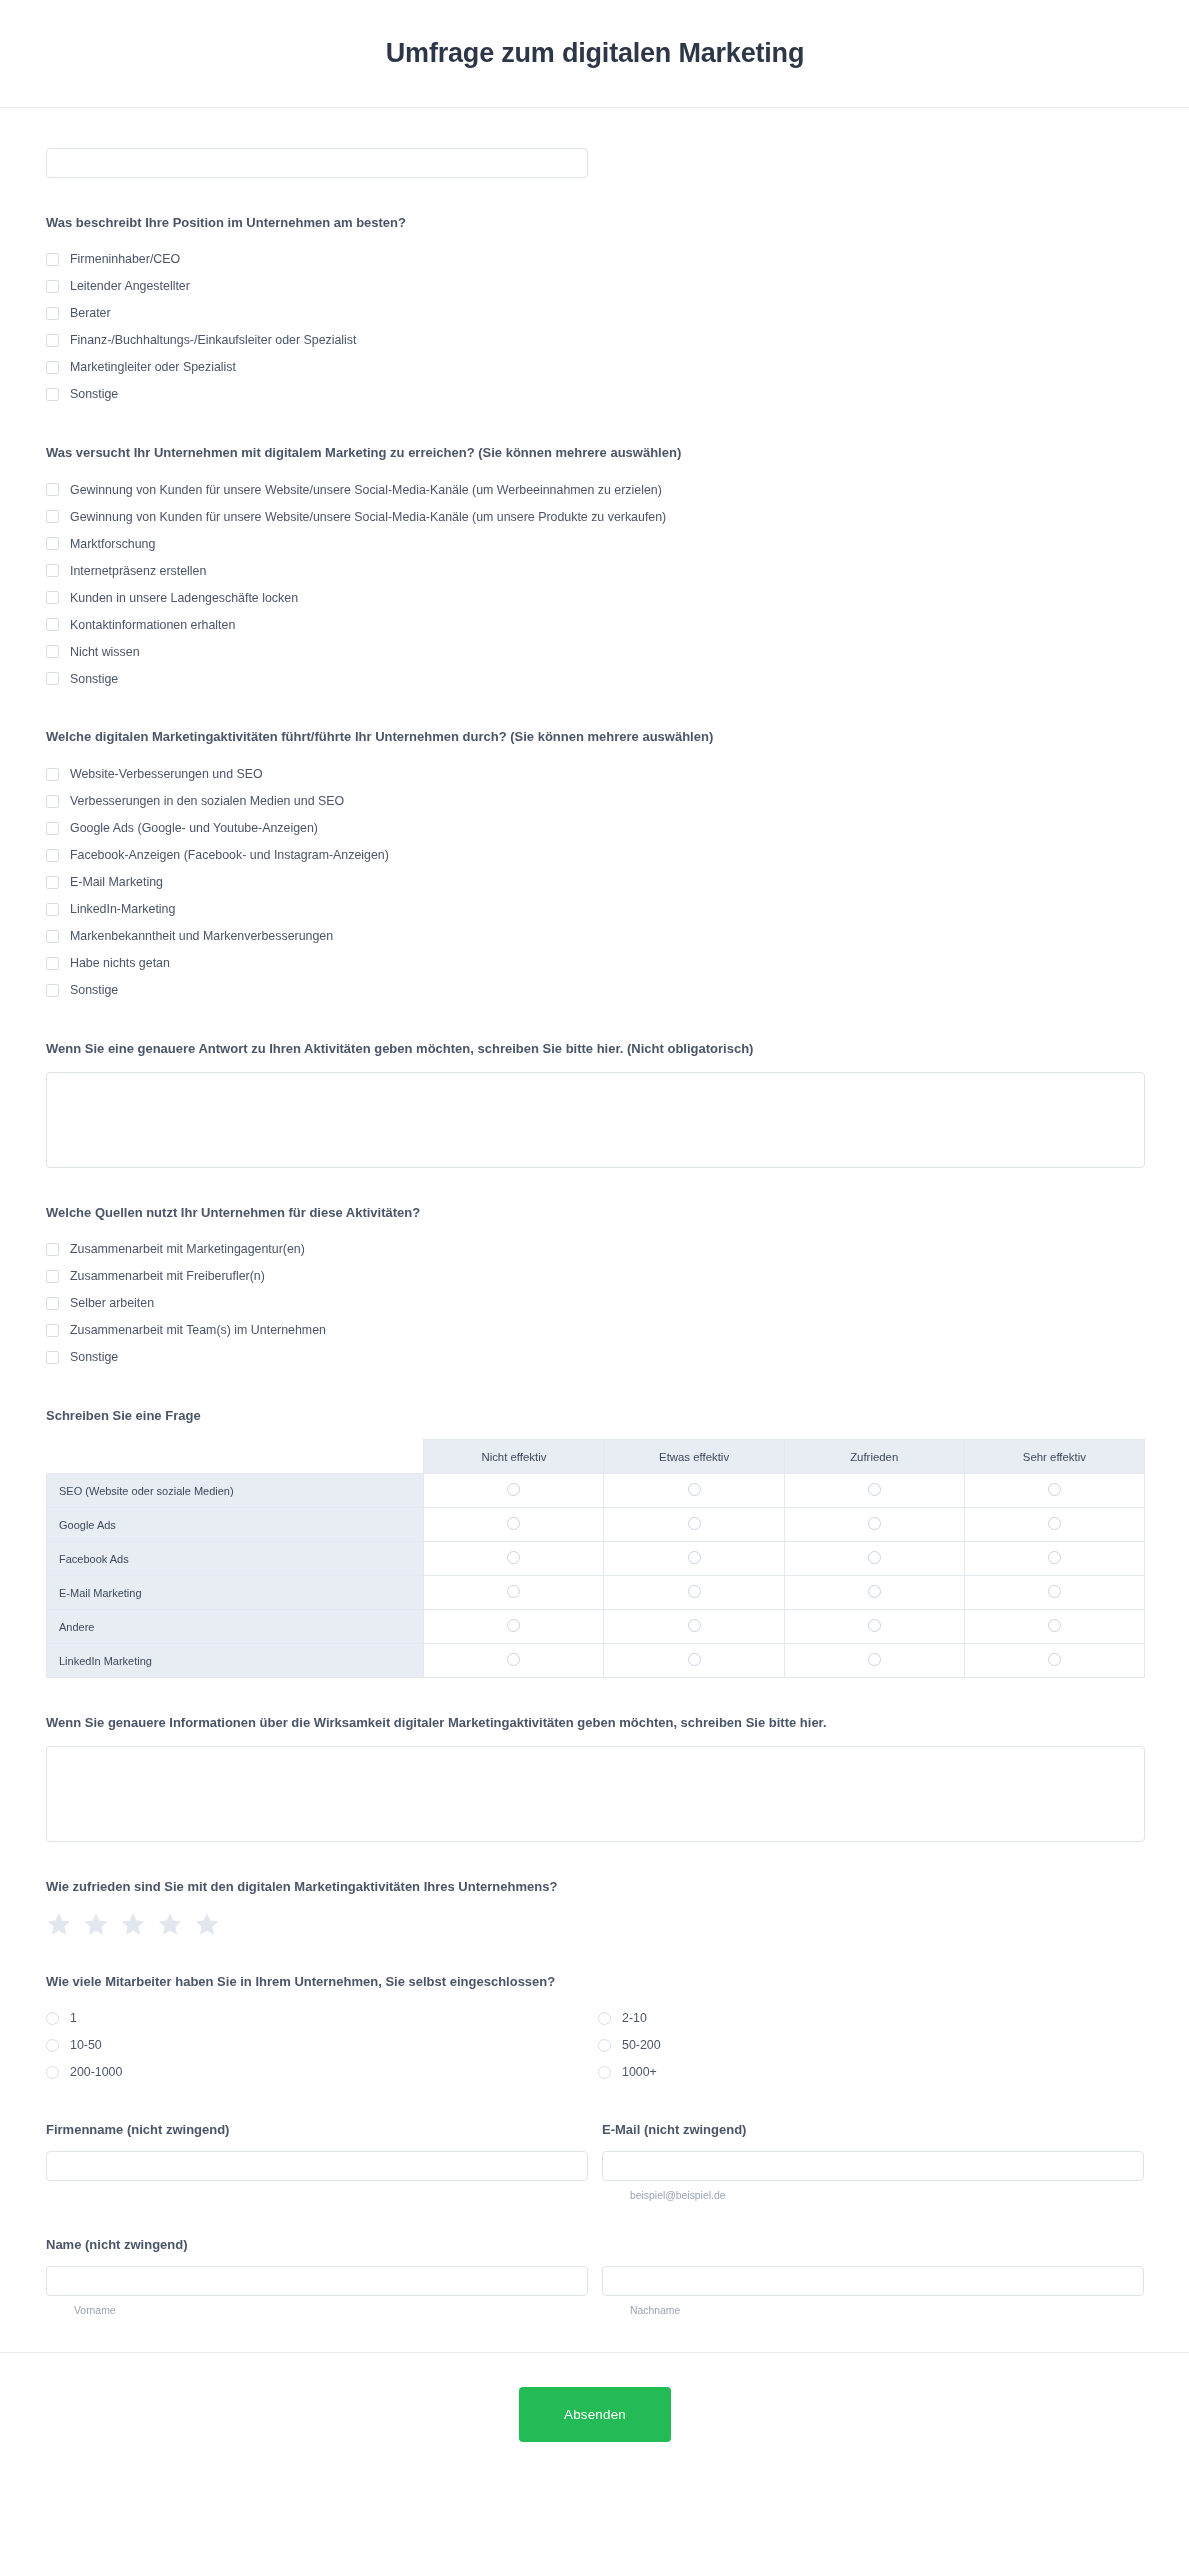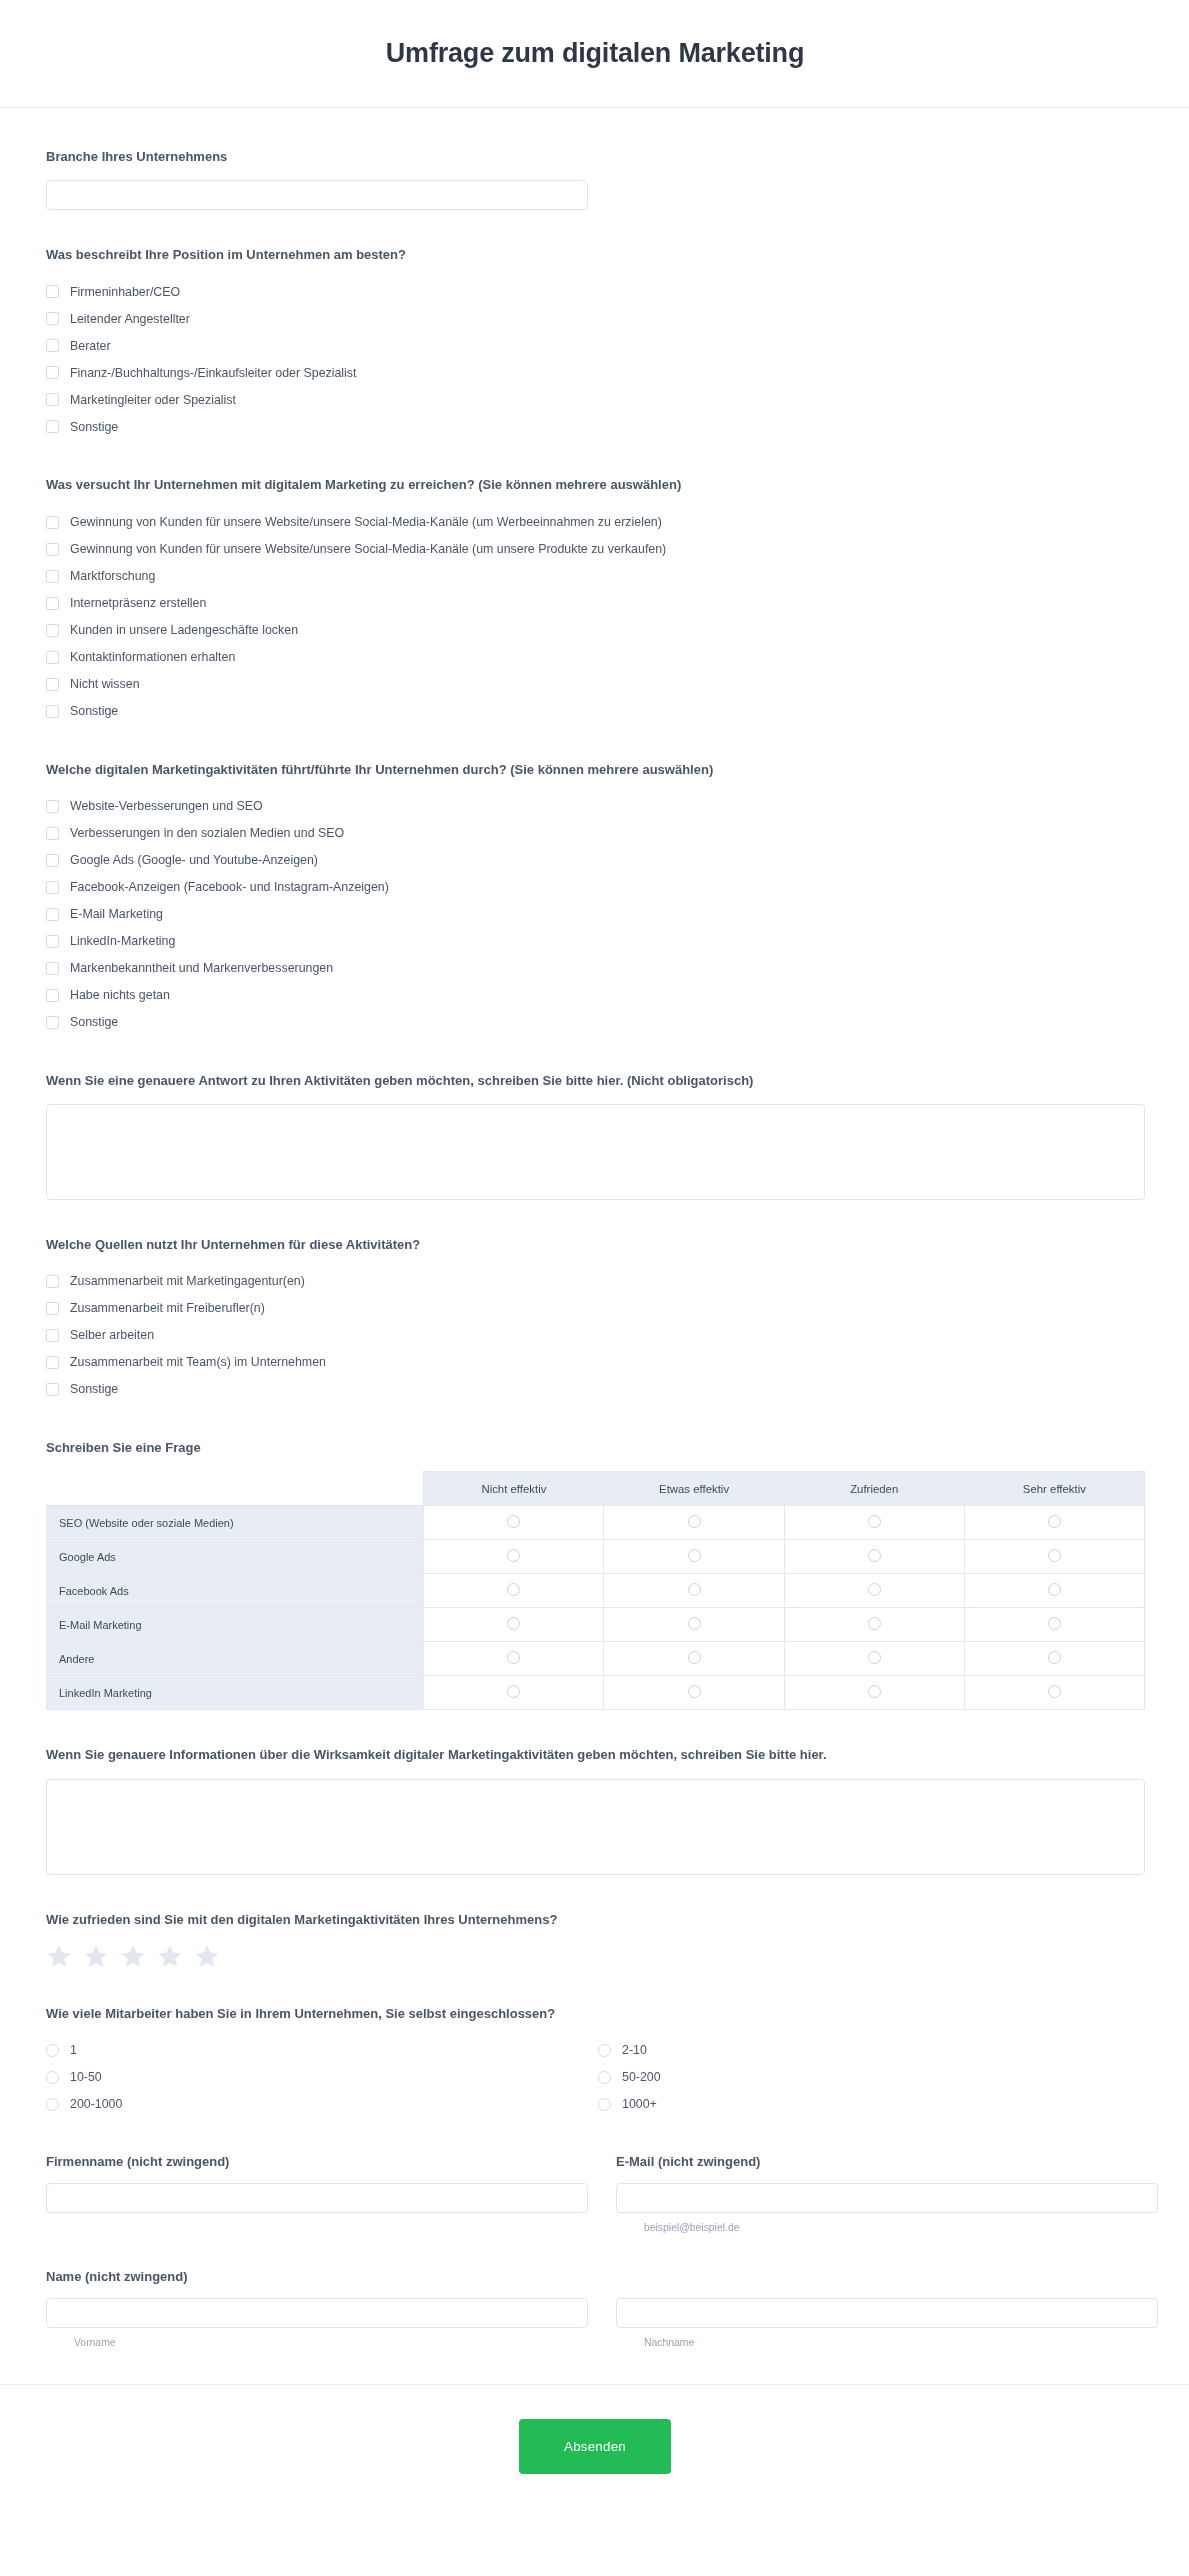--- a/index.html
+++ b/index.html
@@ -179,21 +179,21 @@
     border-radius: 50%;
     background: #fff;
     margin-right: 11px;
   }
   .rb-text { font-size: 12.4px; color: #4a5568; line-height: 1; }
 
   
   .two-col {
     display: grid;
     grid-template-columns: 542px 542px;
-    column-gap: 28px;
+    column-gap: 14px;
   }
   .two-col .text-input { width: 542px; }
   .helper {
     font-size: 10.4px;
     color: #9aa4b5;
     margin-top: 9px;
     margin-left: 28px;
   }
   .col-label {
     font-size: 13px;
@@ -228,21 +228,20 @@
 
 <div class="page">
 
   <div class="form-header">
     <h1 class="form-title">Umfrage zum digitalen Marketing</h1>
   </div>
 
   <div class="form-body">
 
     <div class="field-block">
-      <div class="q-label">Branche Ihres Unternehmens</div>
       <input class="text-input" type="text" placeholder="" style="">
     </div>
 
     <div class="field-block">
       <div class="q-label">Was beschreibt Ihre Position im Unternehmen am besten?</div>
       <div class="checkbox-list">
         <div class="cb-row">
           <span class="cb-box"></span>
           <span class="cb-text">Firmeninhaber/CEO</span>
         </div>

